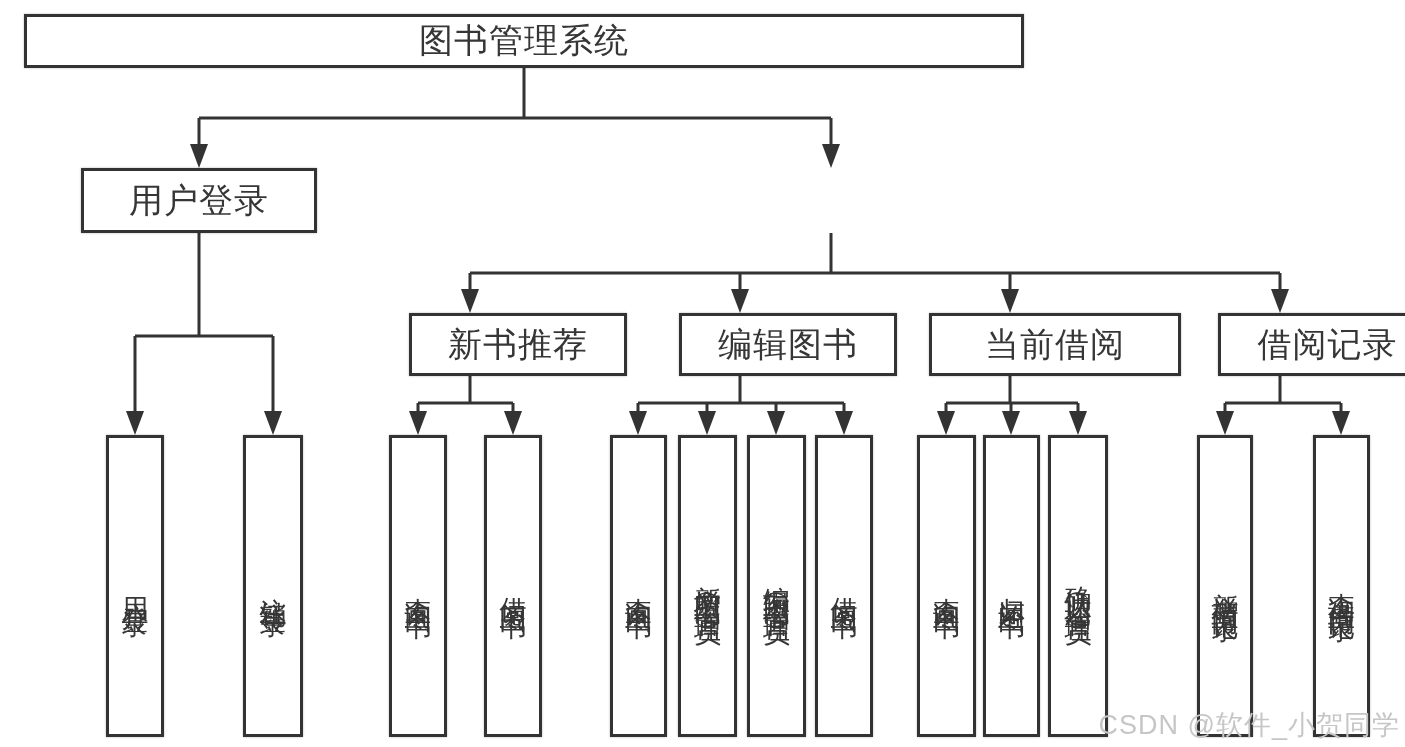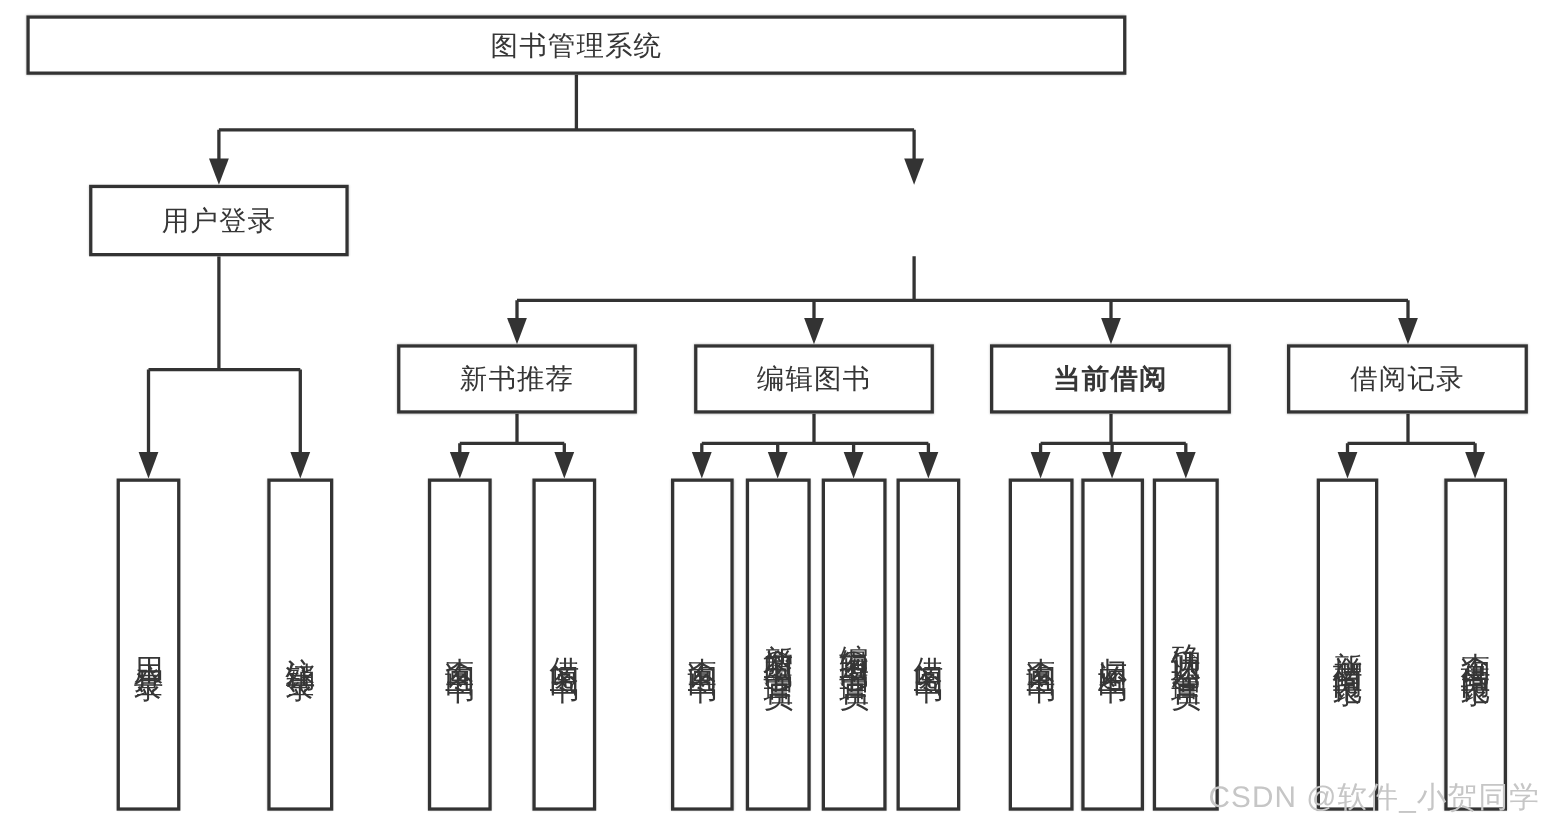--- a/index.html
+++ b/index.html
@@ -22,38 +22,38 @@
   }
   .box{
     position:absolute;
     box-sizing:border-box;
     border:3px solid var(--line);
     background:#ffffff;
     display:flex;align-items:center;justify-content:center;
     color:var(--text);
     box-shadow:0 0 2px rgba(0,0,0,0.28);
   }
-  .h-label{font-size:25px;letter-spacing:1px;white-space:nowrap;}
+  .h-label{font-size:34px;letter-spacing:1px;white-space:nowrap;}
   .v-label{
     writing-mode:vertical-rl;
     text-orientation:mixed;
     font-size:27px;
     letter-spacing:5px;
     white-space:nowrap;
   }
   
   .n-root{left:24px;top:14px;width:1000px;height:54px;}
   
   .n-l2a{left:81px;top:168px;width:236px;height:65px;}
   .n-l2b{left:713px;top:168px;width:236px;height:65px;}
   
-  .n-l3{top:313px;height:63px;}
+  .n-l3{top:313px;height:63px;margin-left:48px;}
   .n-l3a{left:361px;width:218px;}
   .n-l3b{left:631px;width:218px;}
-  .n-l3c{left:900px;width:219px;font-weight:bold;}
+  .n-l3c{left:881px;width:252px;}
   .n-l3d{left:1170px;width:219px;}
   
   .leaf{top:435px;height:302px;}
   .g1a{left:106px;width:58px;}
   .g1b{left:243px;width:60px;}
   .g2a{left:389px;width:58px;}
   .g2b{left:484px;width:58px;}
   .g3a{left:610px;width:57px;}
   .g3b{left:678px;width:59px;}
   .g3c{left:747px;width:59px;}

